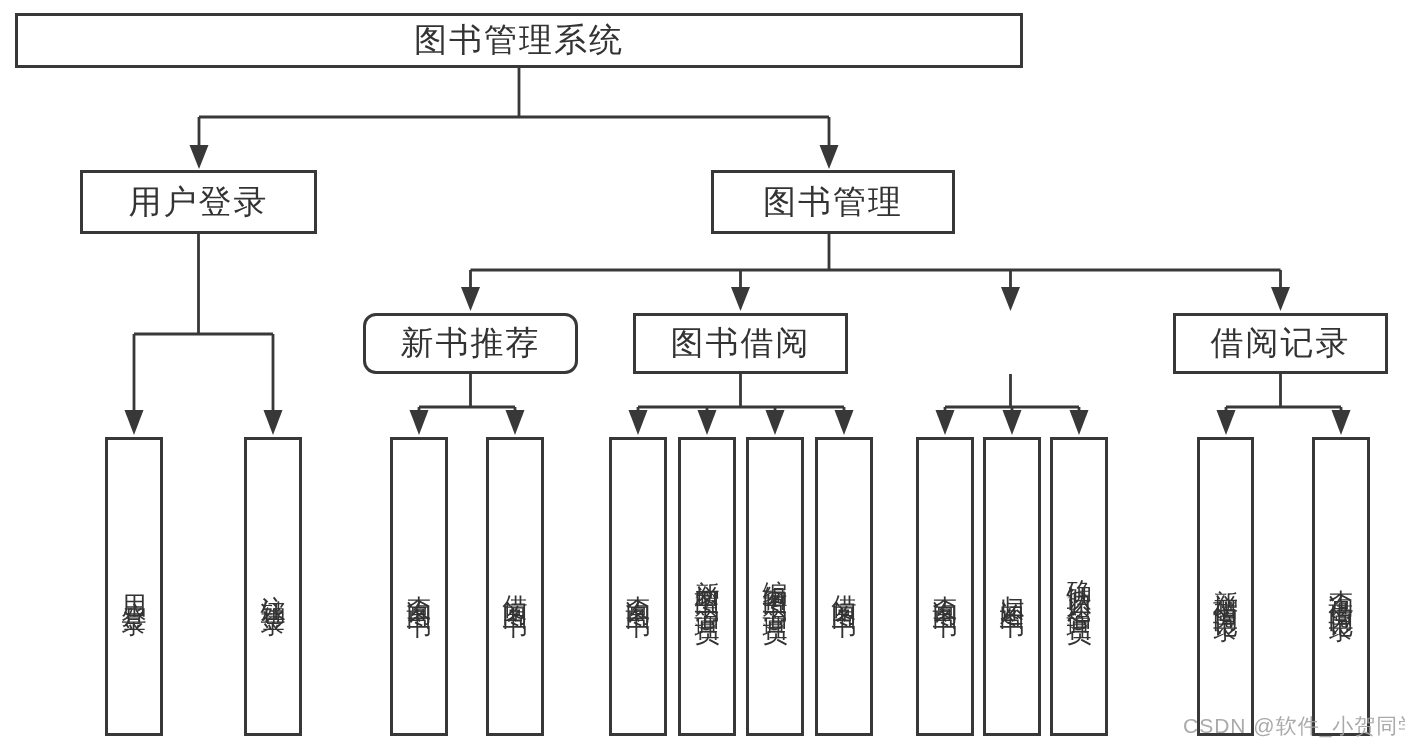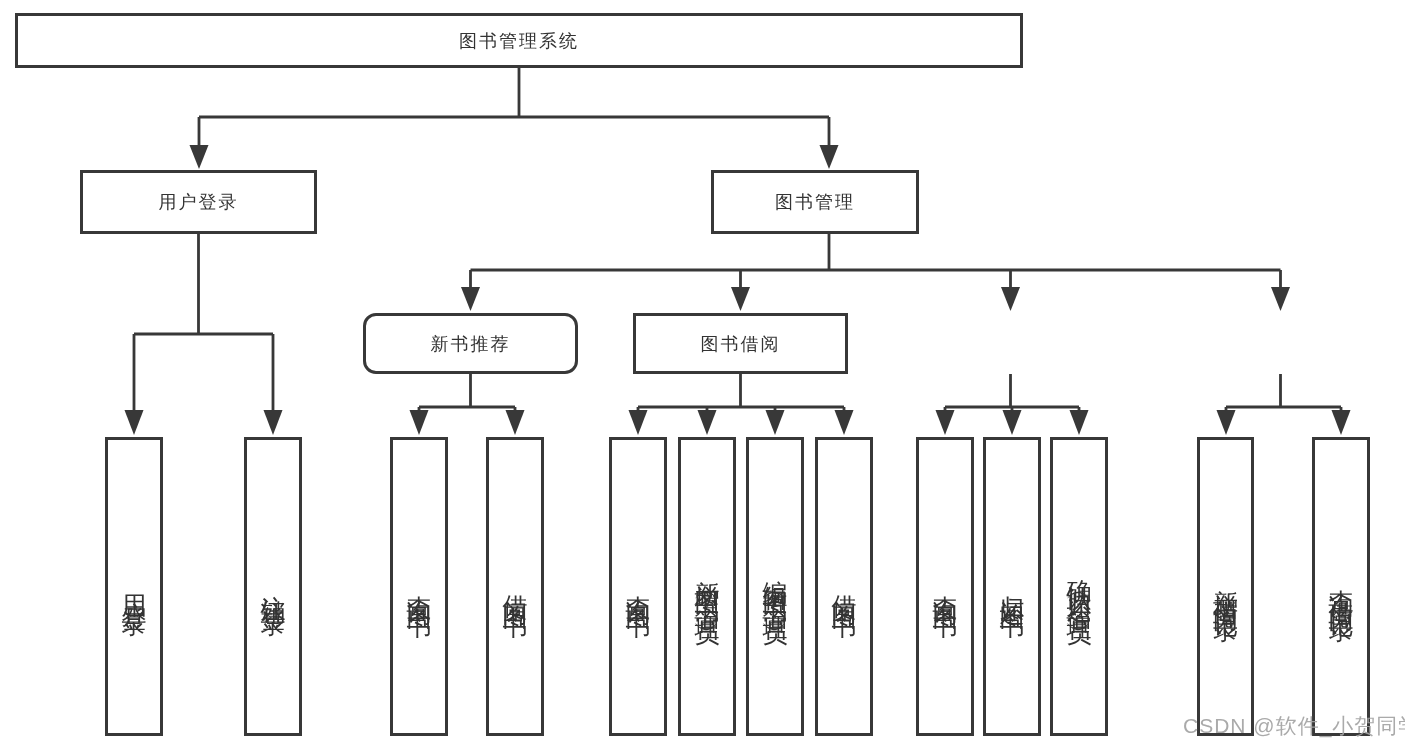--- a/index.html
+++ b/index.html
@@ -19,21 +19,21 @@
   svg.connectors{
     position:absolute;left:0;top:0;
     color:var(--line);
   }
   .hbox{
     position:absolute;
     box-sizing:border-box;
     border:3px solid var(--line);
     background:#fff;
     display:flex;align-items:center;justify-content:center;
-    font-size:18px;letter-spacing:2px;color:var(--text);
+    font-size:33px;letter-spacing:2px;color:var(--text);
     white-space:nowrap;
   }
   .vbox{
     position:absolute;
     box-sizing:border-box;
     border:3px solid var(--line);
     background:#fff;
     top:437px;height:299px;width:58px;
     display:flex;align-items:center;justify-content:center;
   }
@@ -41,21 +41,21 @@
     writing-mode:vertical-rl;
     text-orientation:mixed;
     font-size:25px;
     letter-spacing:6px;
     color:var(--text);
     line-height:1;
     white-space:nowrap;
   }
   .root{left:15px;top:13px;width:1008px;height:55px;}
   .b-user{left:80px;top:170px;width:237px;height:64px;}
-  .b-mgmt{left:711px;top:170px;width:208px;height:64px;}
+  .b-mgmt{left:711px;top:170px;width:244px;height:64px;}
   .s-new{left:363px;top:313px;width:215px;height:61px;border-radius:13px;}
   .s-borrow{left:633px;top:313px;width:215px;height:61px;}
   .s-current{left:903px;top:313px;width:215px;height:61px;}
   .s-records{left:1173px;top:313px;width:215px;height:61px;}
   .watermark{
     position:absolute;
     left:1183px;top:712px;
     font-size:21px;
     color:var(--watermark);
     opacity:.92;
@@ -109,20 +109,21 @@
     </g>
   </svg>
 
   <div class="hbox root">图书管理系统</div>
 
   <div class="hbox b-user">用户登录</div>
   <div class="hbox b-mgmt">图书管理</div>
 
   <div class="hbox s-new">新书推荐</div>
   <div class="hbox s-borrow">图书借阅</div>
+  <div class="hbox s-records">借阅记录</div>
 
   <div class="vbox" style="left:105px">
     <span class="vtext">用户登录</span>
   </div>
   <div class="vbox" style="left:244px">
     <span class="vtext">注销登录</span>
   </div>
 
   <div class="vbox" style="left:390px">
     <span class="vtext">查询图书</span>

